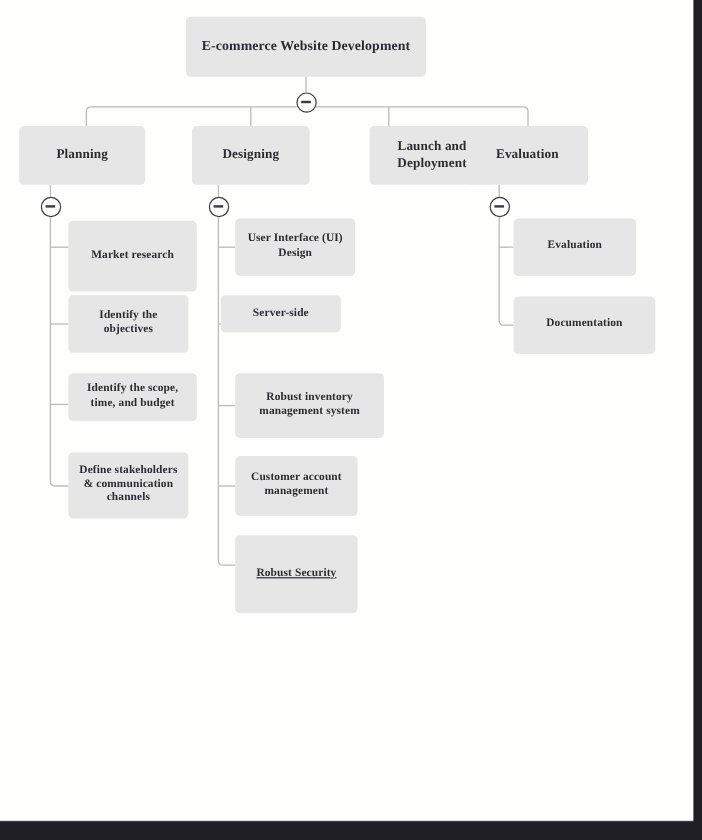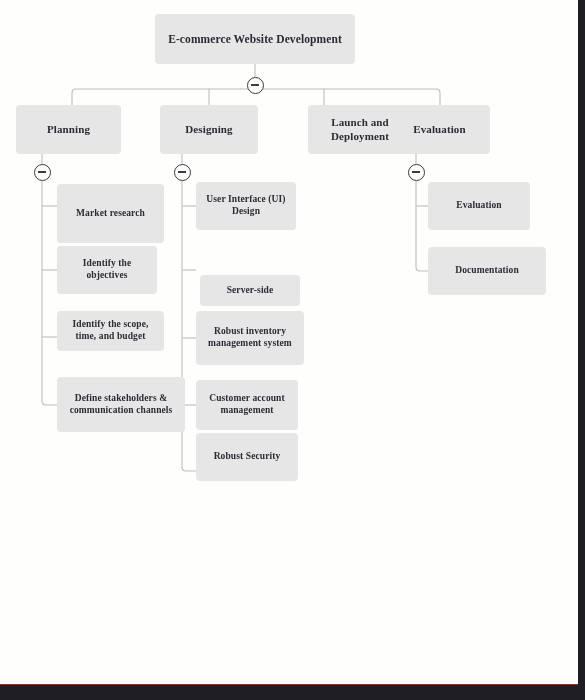--- a/index.html
+++ b/index.html
@@ -8,21 +8,21 @@
     padding: 0;
     background: #ffffff;
   }
   body {
     font-family: "Liberation Serif", "DejaVu Serif", serif;
   }
   #canvas {
     position: relative;
     width: 585px;
     height: 700px;
-    background: #b91c1c;
+    background: #404040;
     overflow: hidden;
   }
   
   #right-border {
     position: absolute;
     top: 0;
     left: 578px;
     width: 7px;
     height: 700px;
     background: #1e1e24;
@@ -166,37 +166,37 @@
 
   <div class="node level2" style="left:57px; top:184px; width:107px; height:59px;">
     <span>Market research</span>
   </div>
   <div class="node level2" style="left:57px; top:246px; width:100px; height:48px;align-items:center;">
     <span>Identify the objectives</span>
   </div>
   <div class="node level2" style="left:57px; top:311px; width:107px; height:40px;">
     <span>Identify the scope, time, and budget</span>
   </div>
-  <div class="node level2" style="left:57px; top:377px; width:128px; height:55px;">
+  <div class="node level2" style="left:57px; top:377px; width:100px; height:55px;">
     <span>Define stakeholders &amp; communication channels</span>
   </div>
 
   <div class="node level2" style="left:196px; top:182px; width:100px; height:48px;">
     <span>User Interface (UI) Design</span>
   </div>
-  <div class="node level2" style="left:200px; top:246px; width:100px; height:31px;margin-top:29px;">
+  <div class="node level2" style="left:184px; top:246px; width:100px; height:31px;">
     <span>Server-side</span>
   </div>
-  <div class="node level2" style="left:196px; top:311px; width:108px; height:54px;">
+  <div class="node level2" style="left:196px; top:311px; width:124px; height:54px;">
     <span>Robust inventory management system</span>
   </div>
   <div class="node level2" style="left:196px; top:380px; width:102px; height:50px;">
     <span>Customer account management</span>
   </div>
-  <div class="node level2" style="left:196px; top:433px; width:102px; height:48px;">
+  <div class="node level2" style="left:196px; top:446px; width:102px; height:65px;text-decoration:underline;">
     <span>Robust Security</span>
   </div>
 
   <div class="node level2" style="left:428px; top:182px; width:102px; height:48px;">
     <span>Evaluation</span>
   </div>
   <div class="node level2" style="left:428px; top:247px; width:118px; height:48px;">
     <span>Documentation</span>
   </div>
 

